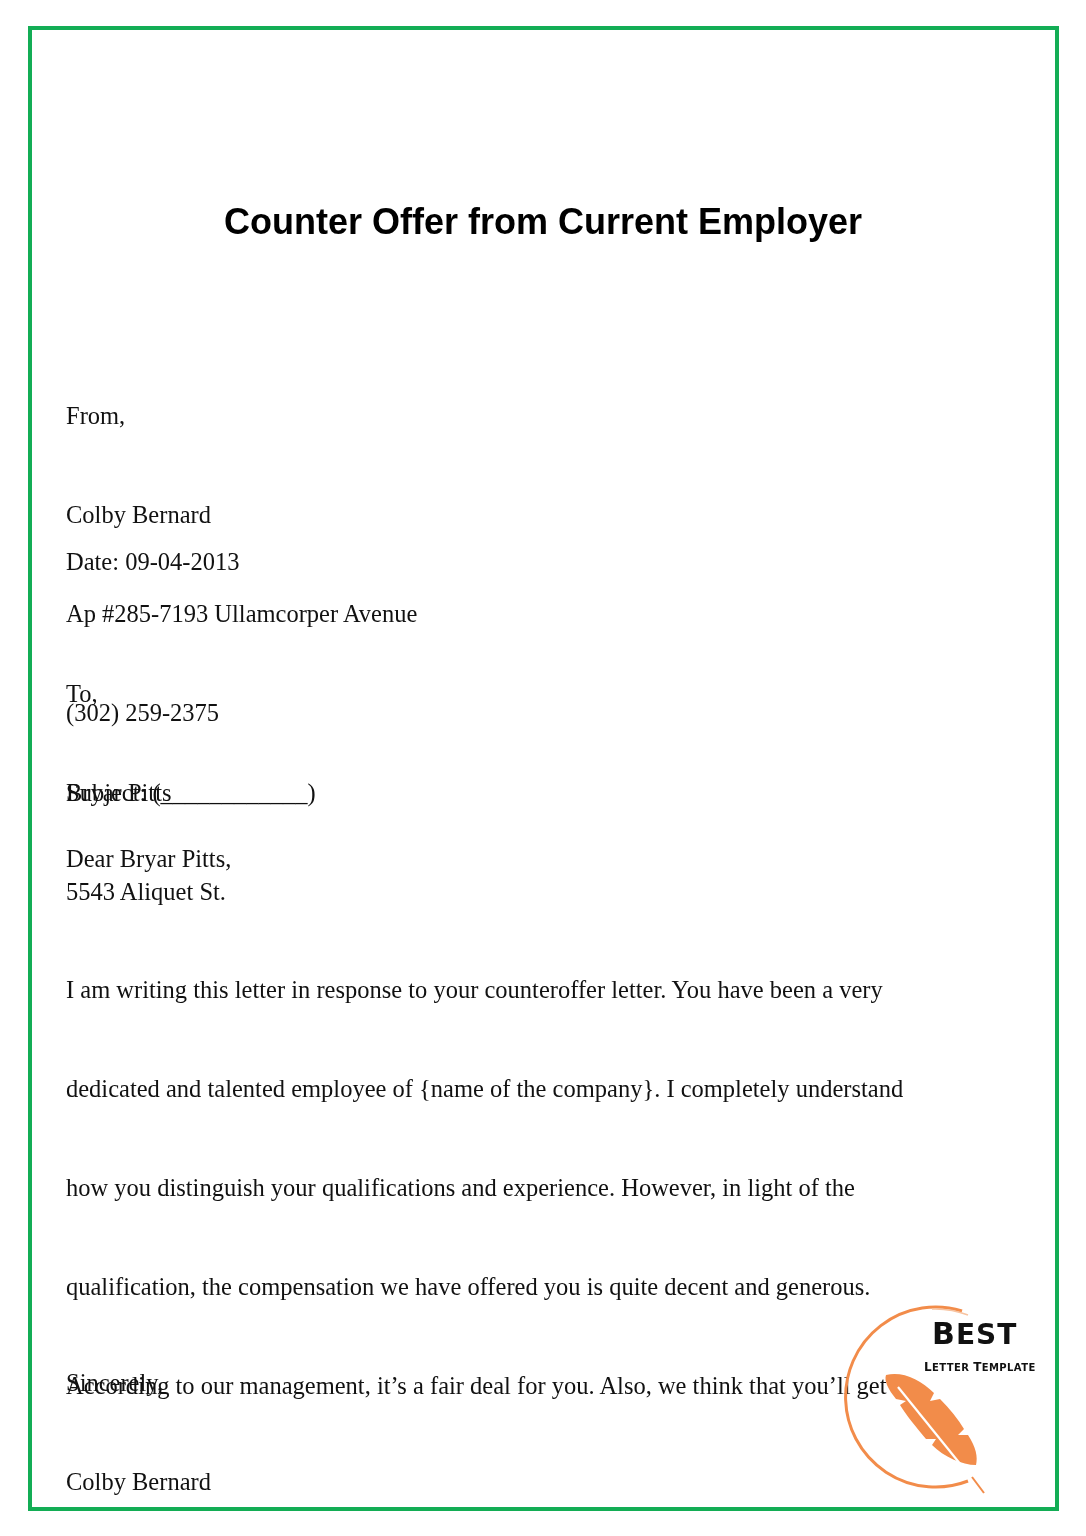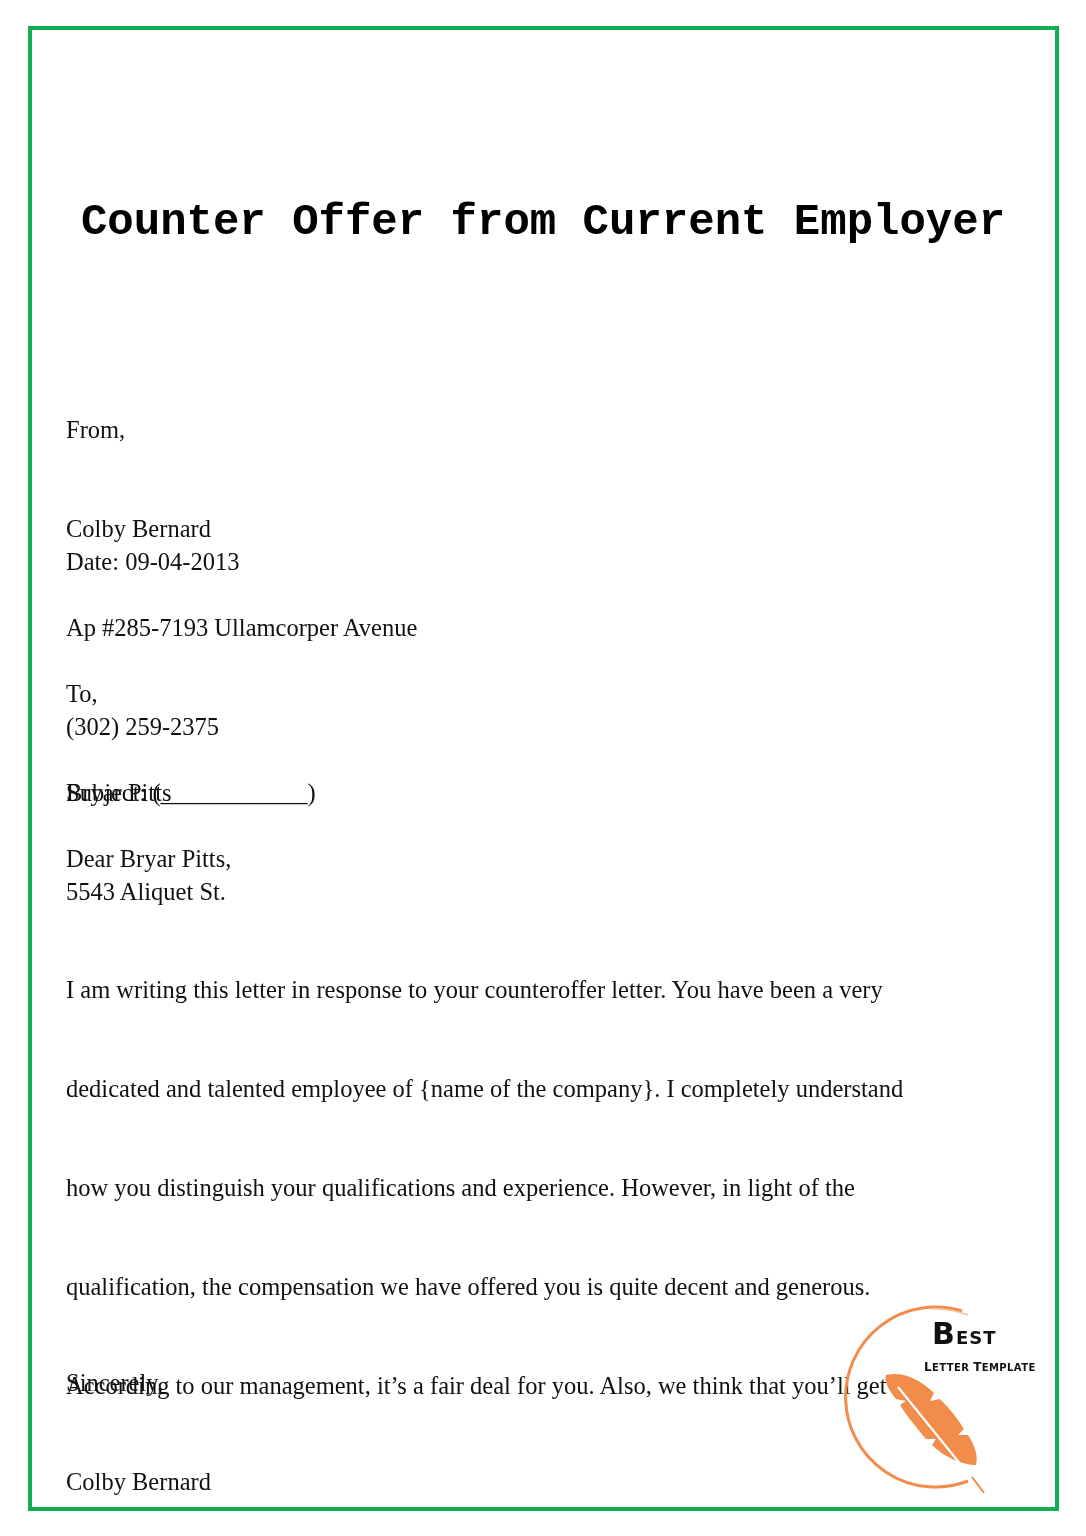--- a/index.html
+++ b/index.html
@@ -6,53 +6,53 @@
     body { width: 1086px; height: 1536px; position: relative; overflow: hidden; }
     .frame {
       position: absolute; left: 28px; top: 26px;
       width: 1023px; height: 1477px;
       border: 4px solid #13ad55;
       box-sizing: content-box;
     }
     .title {
       position: absolute; left: 0; width: 1086px; top: 198px;
       text-align: center;
-      font-family: Liberation Mono, monospace;
-      font-weight: bold; font-size: 44px; line-height: 48px;
+      font-family: Liberation Sans, sans-serif;
+      font-weight: bold; font-size: 36px; line-height: 48px;
       color: #000;
     }
     .text {
       position: absolute; left: 66px;
       font-family: "Liberation Serif", serif;
       font-size: 24.5px; line-height: 33px; color: #111;
       white-space: pre;
     }
     .line { display: block; height: 33px; }
     .logo { position: absolute; left: 840px; top: 1305px; width: 215px; height: 190px; }
     .logo-best {
       position: absolute; left: 92px; top: 13px;
       font-family: "DejaVu Sans", sans-serif; font-weight: bold;
       font-size: 30px; line-height: 32px; color: #111; letter-spacing: 1px;
     }
-    .logo-best .small { font-size: 18px; }
+    .logo-best .small { font-size: 28px; }
     .logo-sub {
       position: absolute; left: 84px; top: 52px;
       font-family: "DejaVu Sans", sans-serif; font-weight: bold;
       font-size: 10px; line-height: 20px; color: #111; letter-spacing: 0.4px;
     }
     .logo-sub .big { font-size: 12px; }
   </style>
 </head>
 <body>
 
 <div class="frame"></div>
 
 <h1 class="title" style="margin:0;">Counter Offer from Current Employer</h1>
 
-<div class="text" style="top:347px;">
+<div class="text" style="top:333px;">
   <span class="line">From,</span>
   <span class="line">Colby Bernard</span>
   <span class="line">Ap #285-7193 Ullamcorper Avenue</span>
   <span class="line">(302) 259-2375</span>
 </div>
 
 <div class="text" style="top:545px;">Date: 09-04-2013</div>
 
 <div class="text" style="top:611px;">
   <span class="line">To,</span>

